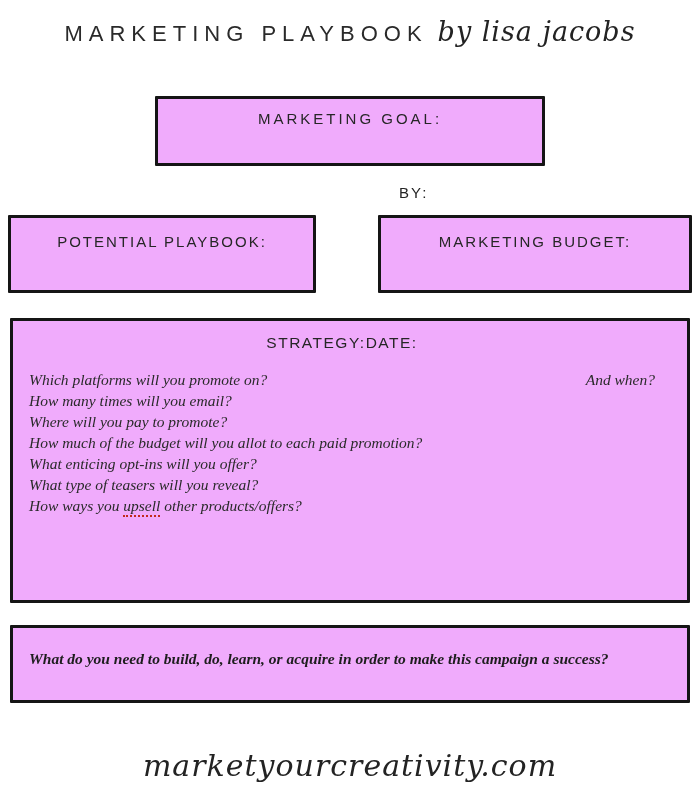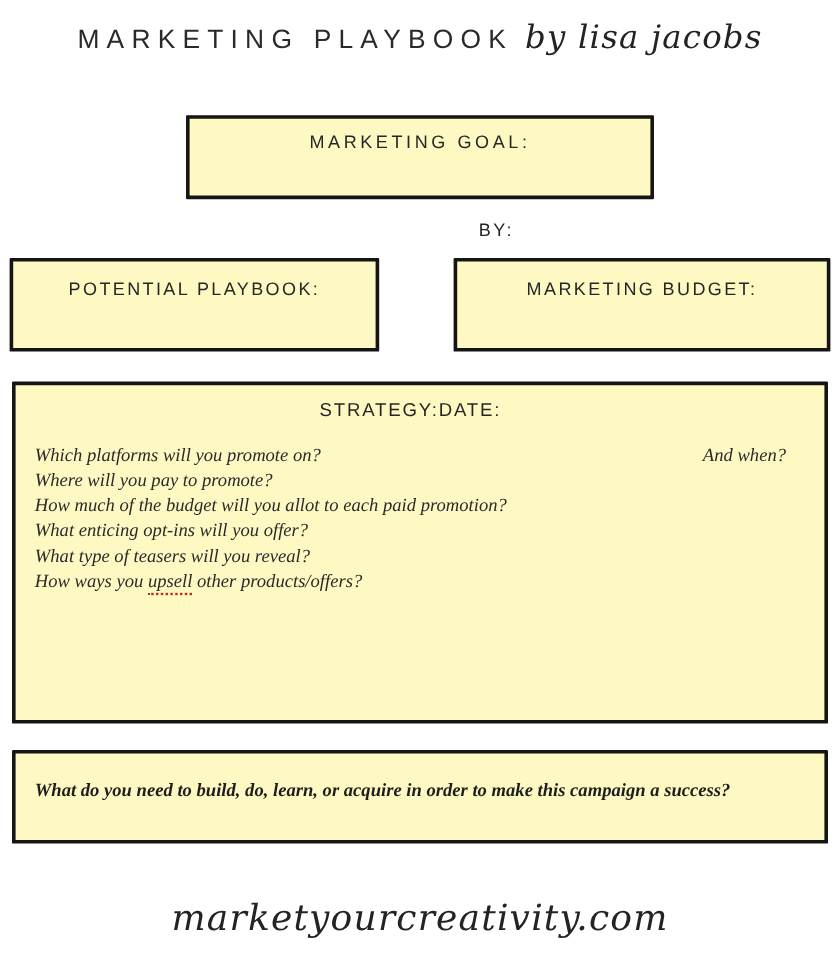--- a/index.html
+++ b/index.html
@@ -38,21 +38,21 @@
     font-size: 27px;
     margin-left: 10px;
     letter-spacing: 1px;
   }
 
   
   .sketch-box {
     position: absolute;
     border: 3px solid #151515;
     border-radius: 1px;
-    background: #fef9c3;
+    background: #f0abfc;
   }
   .box-label {
     font-size: 15px;
     letter-spacing: 2.5px;
     color: #262626;
     text-align: center;
   }
 
   .goal-box   { left: 155px; top: 96px;  width: 390px; height: 70px; }
   .goal-box .box-label { padding-top: 11px; letter-spacing: 3px; }
@@ -156,20 +156,23 @@
     <div class="box-header-row">
       <span class="section-label">STRATEGY:</span>
       <span class="section-label">DATE:</span>
     </div>
     <div class="questions">
       <div class="q-row">
         <span>Which platforms will you promote on?</span>
         <span>And when?</span>
       </div>
       <div class="q-row">
+        <span>How many times will you email?</span>
+      </div>
+      <div class="q-row">
         <span>Where will you pay to promote?</span>
       </div>
       <div class="q-row">
         <span>How much of the budget will you allot to each paid promotion?</span>
       </div>
       <div class="q-row">
         <span>What enticing opt-ins will you offer?</span>
       </div>
       <div class="q-row">
         <span>What type of teasers will you reveal?</span>

